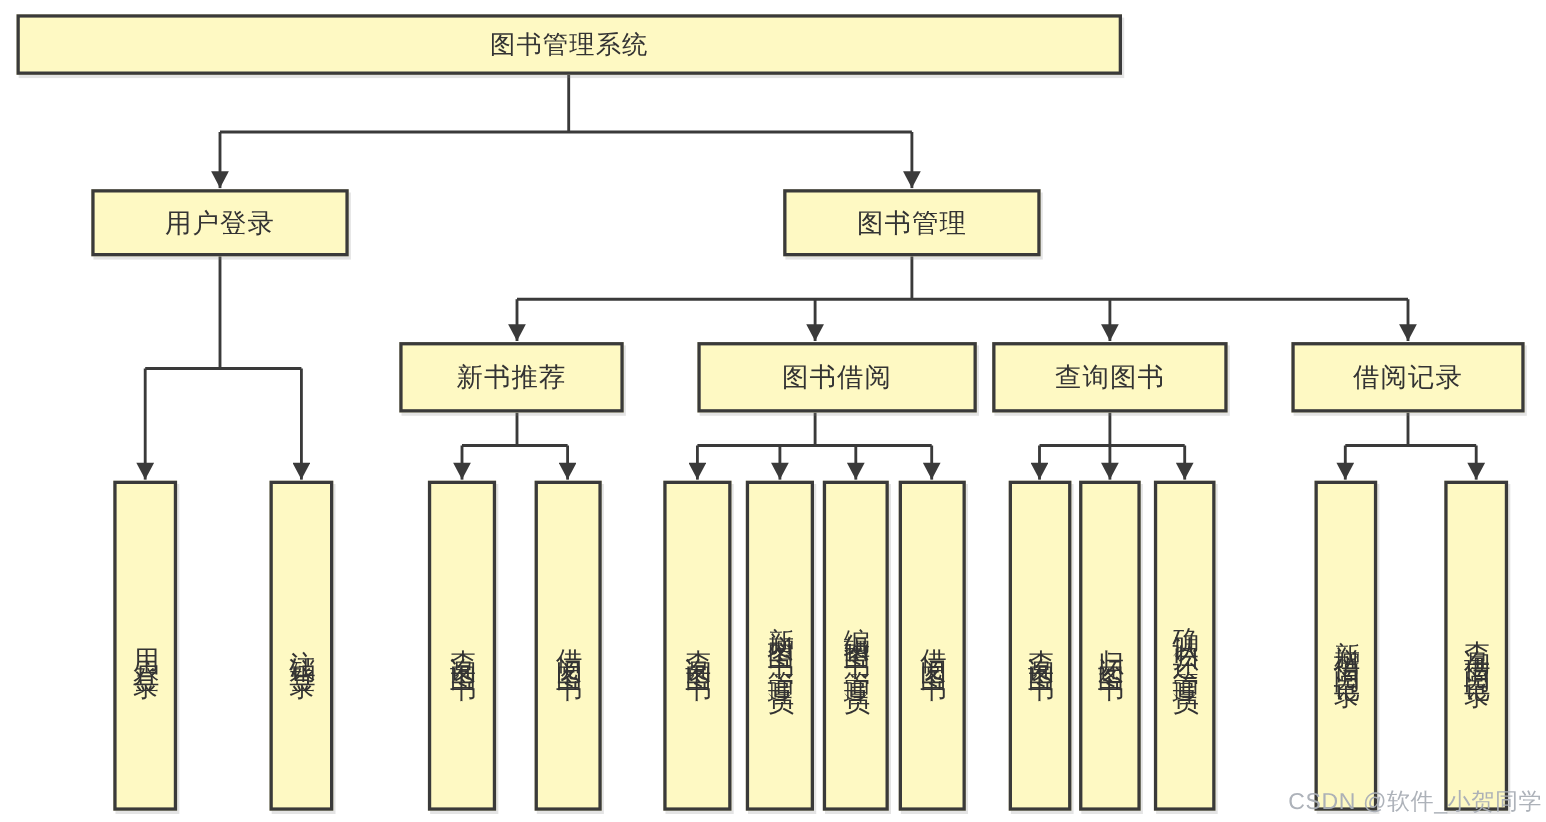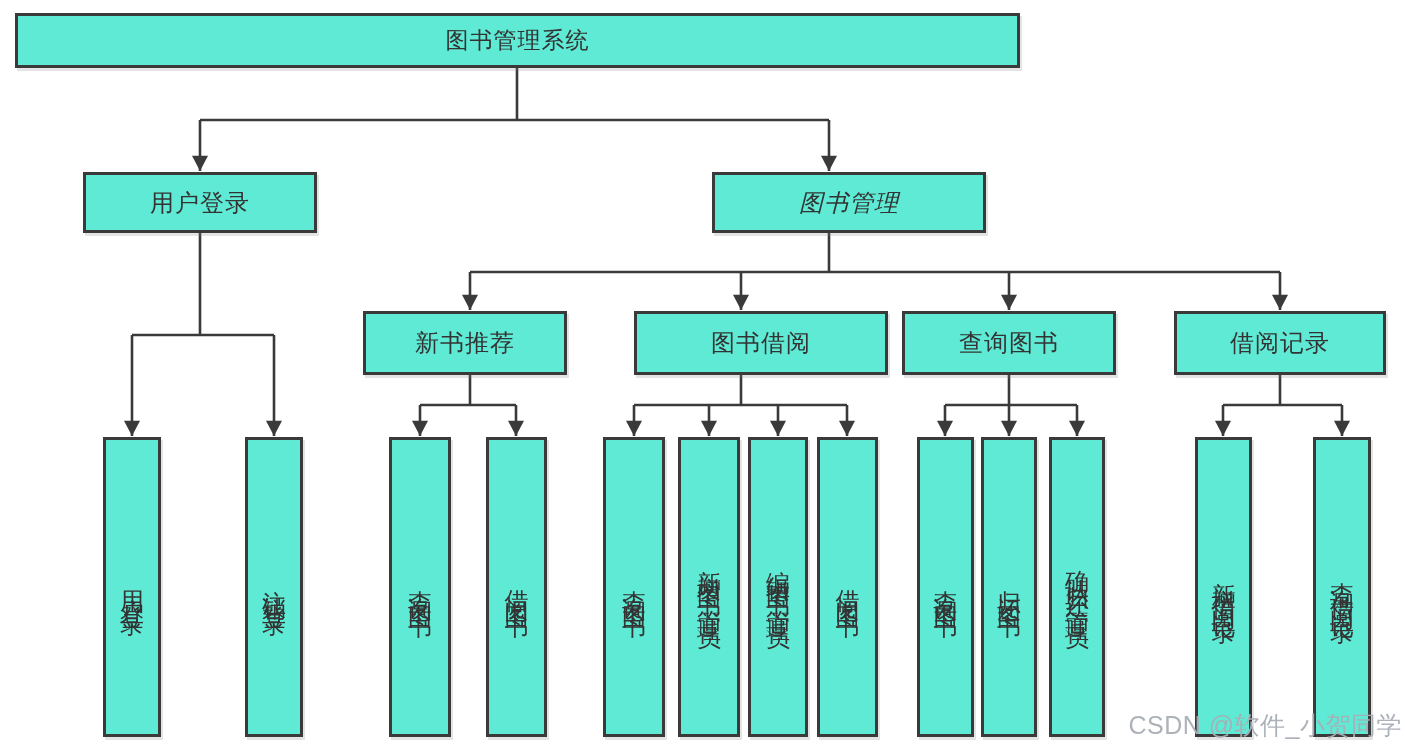--- a/index.html
+++ b/index.html
@@ -6,35 +6,35 @@
     --line:#3a3a3a; --box-border:#3a3a3a; --text:#333333;
     --watermark:#a9aeb6; --background:#ffffff;
   }
   html,body{margin:0;padding:0;background:var(--background);}
   body{font-family:"Liberation Sans", sans-serif;}
   #canvas{position:relative;width:1405px;height:747px;background:var(--background);overflow:hidden;}
   #wires{position:absolute;left:0;top:0;width:1405px;height:747px;}
   .ln{stroke:var(--line);stroke-width:2.6;fill:none;}
   .ah{fill:var(--line);}
   .box{
-    position:absolute;box-sizing:border-box;background:#5eead4;
+    position:absolute;box-sizing:border-box;background:#fef9c3;
     border:3px solid var(--box-border);color:var(--text);
     display:flex;align-items:center;justify-content:center;
     font-size:24px;letter-spacing:1px;
     box-shadow:2px 3px 0 rgba(130,130,130,.22);
   }
   .root{font-size:23px;}
   .vbox{top:437px;height:300px;}
   .vbox .vtext{
     writing-mode:vertical-rl;text-orientation:mixed;
     font-size:24px;letter-spacing:8px;line-height:1;white-space:nowrap;
   }
   .watermark{
     position:absolute;right:3px;bottom:5px;
-    color:var(--watermark);font-size:25px;letter-spacing:0.5px;opacity:.95;
+    color:var(--watermark);font-size:21px;letter-spacing:0.5px;opacity:.95;
   }
 </style>
 </head>
 <body>
 
 <div id="canvas">
 
   <svg id="wires" viewBox="0 0 1405 747" xmlns="http://www.w3.org/2000/svg">
     <defs>
       <marker id="ah" viewBox="0 0 10 10" refX="10" refY="5" markerWidth="6.2" markerHeight="6.2" orient="auto">
@@ -72,21 +72,21 @@
     <path class="ln" d="M1077,405 V436" marker-end="url(#ah)"></path>
 
     <path class="ln" d="M1280,375 V405 M1223,405 H1342"></path>
     <path class="ln" d="M1223,405 V436" marker-end="url(#ah)"></path>
     <path class="ln" d="M1342,405 V436" marker-end="url(#ah)"></path>
   </svg>
 
   <div class="box root" style="left:15px;top:13px;width:1005px;height:55px;">图书管理系统</div>
 
   <div class="box" style="left:83px;top:172px;width:234px;height:61px;">用户登录</div>
-  <div class="box" style="left:712px;top:172px;width:274px;height:61px;font-style:italic;">图书管理</div>
+  <div class="box" style="left:712px;top:172px;width:234px;height:61px;">图书管理</div>
 
   <div class="box" style="left:363px;top:311px;width:204px;height:64px;">新书推荐</div>
   <div class="box" style="left:634px;top:311px;width:254px;height:64px;">图书借阅</div>
   <div class="box" style="left:902px;top:311px;width:214px;height:64px;">查询图书</div>
   <div class="box" style="left:1174px;top:311px;width:212px;height:64px;">借阅记录</div>
 
   <div class="box vbox" style="left:103px;width:58px;">
     <span class="vtext">用户登录</span>
   </div>
   <div class="box vbox" style="left:245px;width:58px;">

